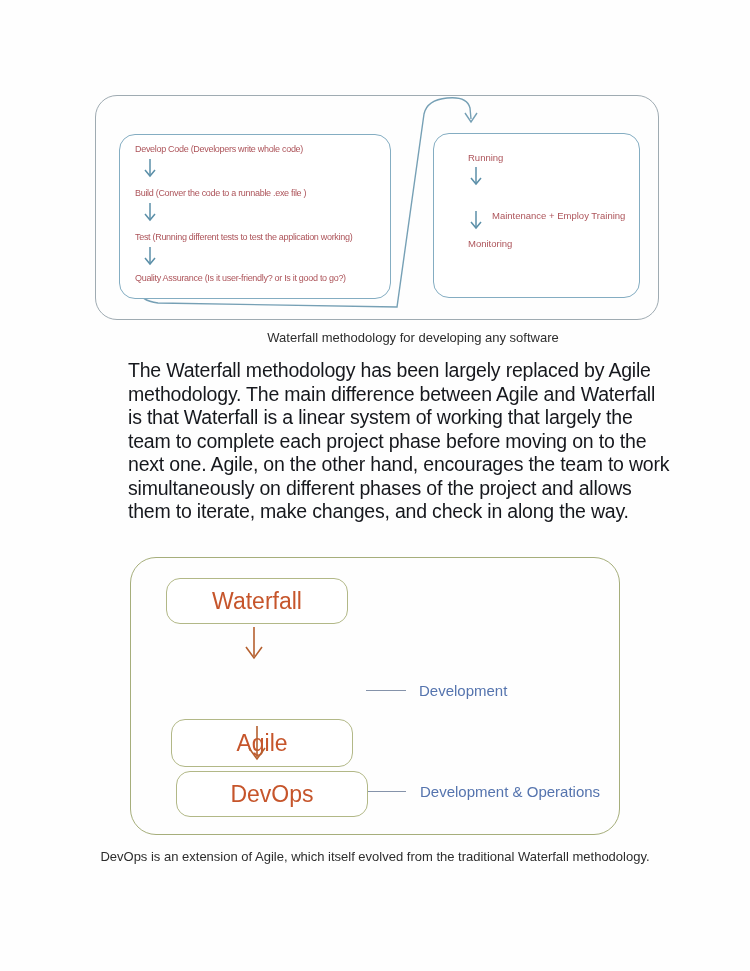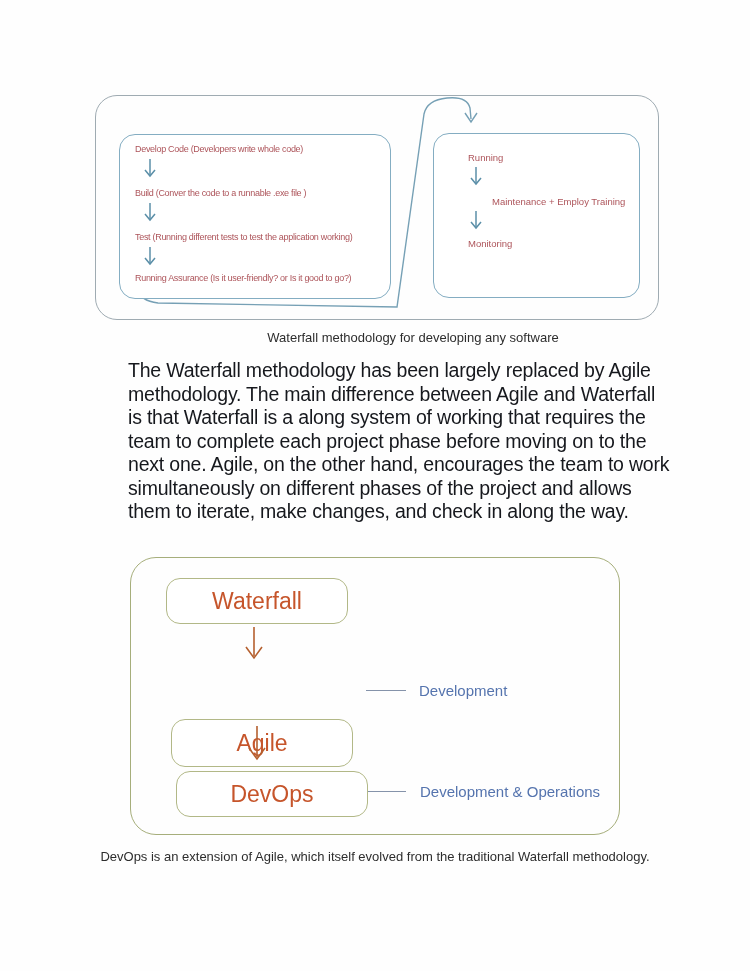--- a/index.html
+++ b/index.html
@@ -28,21 +28,21 @@
   .f1-left .f1-step{left:15px;}
   .f1-right .f1-step{left:34px;font-size:9.5px;letter-spacing:0;}
   .f1-arrow{position:absolute;}
   .f1-left .f1-arrow{left:22px;}
   .f1-right .f1-arrow{left:34px;}
   .ls0{top:9px;}  .la0{top:23px;}
   .ls1{top:53px;} .la1{top:67px;}
   .ls2{top:97px;} .la2{top:111px;}
   .ls3{top:138px;}
   .rs0{top:18px;} .ra0{top:32px;}
-  .rs1{top:62px;padding-left:24px;} .ra1{top:76px;}
+  .rs1{top:76px;padding-left:24px;} .ra1{top:76px;}
   .rs2{top:104px;}
 
   .caption{left:0;width:750px;text-align:center;color:#2d2d2d;font-size:13px;}
   .cap1{top:330px;padding-left:38px;}
   .cap2{top:849px;}
 
   
   .para{
     left:88px;top:359px;width:600px;color:#16181d;
     font-size:19.5px;line-height:23.5px;letter-spacing:-0.2px;
@@ -92,21 +92,21 @@
       <div class="f1-step ls1">Build (Conver the code to a runnable .exe file )</div>
       <svg class="f1-arrow la1" width="16" height="24" fill="none" stroke="#5b8fa8" stroke-width="1.5">
         <line x1="8" y1="1" x2="8" y2="17"></line>
           <polyline points="3,12 8,18 13,12"></polyline>
       </svg>
       <div class="f1-step ls2">Test (Running different tests to test the application working)</div>
       <svg class="f1-arrow la2" width="16" height="24" fill="none" stroke="#5b8fa8" stroke-width="1.5">
         <line x1="8" y1="1" x2="8" y2="17"></line>
           <polyline points="3,12 8,18 13,12"></polyline>
       </svg>
-      <div class="f1-step ls3">Running Assurance (Is it user-friendly? or Is it good to go?)</div>
+      <div class="f1-step ls3">Quality Assurance (Is it user-friendly? or Is it good to go?)</div>
     </div>
 
     <div class="f1-box f1-right">
       <div class="f1-step rs0">Running</div>
       <svg class="f1-arrow ra0" width="16" height="24" fill="none" stroke="#5b8fa8" stroke-width="1.5">
         <line x1="8" y1="1" x2="8" y2="17"></line>
           <polyline points="3,12 8,18 13,12"></polyline>
       </svg>
       <div class="f1-step rs1">Maintenance + Employ Training</div>
       <svg class="f1-arrow ra1" width="16" height="24" fill="none" stroke="#5b8fa8" stroke-width="1.5">
@@ -115,21 +115,21 @@
       </svg>
       <div class="f1-step rs2">Monitoring</div>
     </div>
   </section>
 
   <div class="abs caption cap1">Waterfall methodology for developing any software</div>
 
   <div class="abs para">
     <div>The Waterfall methodology has been largely replaced by Agile</div>
     <div>methodology. The main difference between Agile and Waterfall</div>
-    <div>is that Waterfall is a along system of working that requires the</div>
+    <div>is that Waterfall is a linear system of working that largely the</div>
     <div>team to complete each project phase before moving on to the</div>
     <div>next one. Agile, on the other hand, encourages the team to work</div>
     <div>simultaneously on different phases of the project and allows</div>
     <div>them to iterate, make changes, and check in along the way.</div>
   </div>
 
   <section class="abs f2-outer">
     <div class="f2-node n0">Waterfall</div>
     <svg class="f2-arrow fa0" width="22" height="42" fill="none" stroke="#b5602f" stroke-width="1.6">
       <line x1="11" y1="1" x2="11" y2="30"></line>

